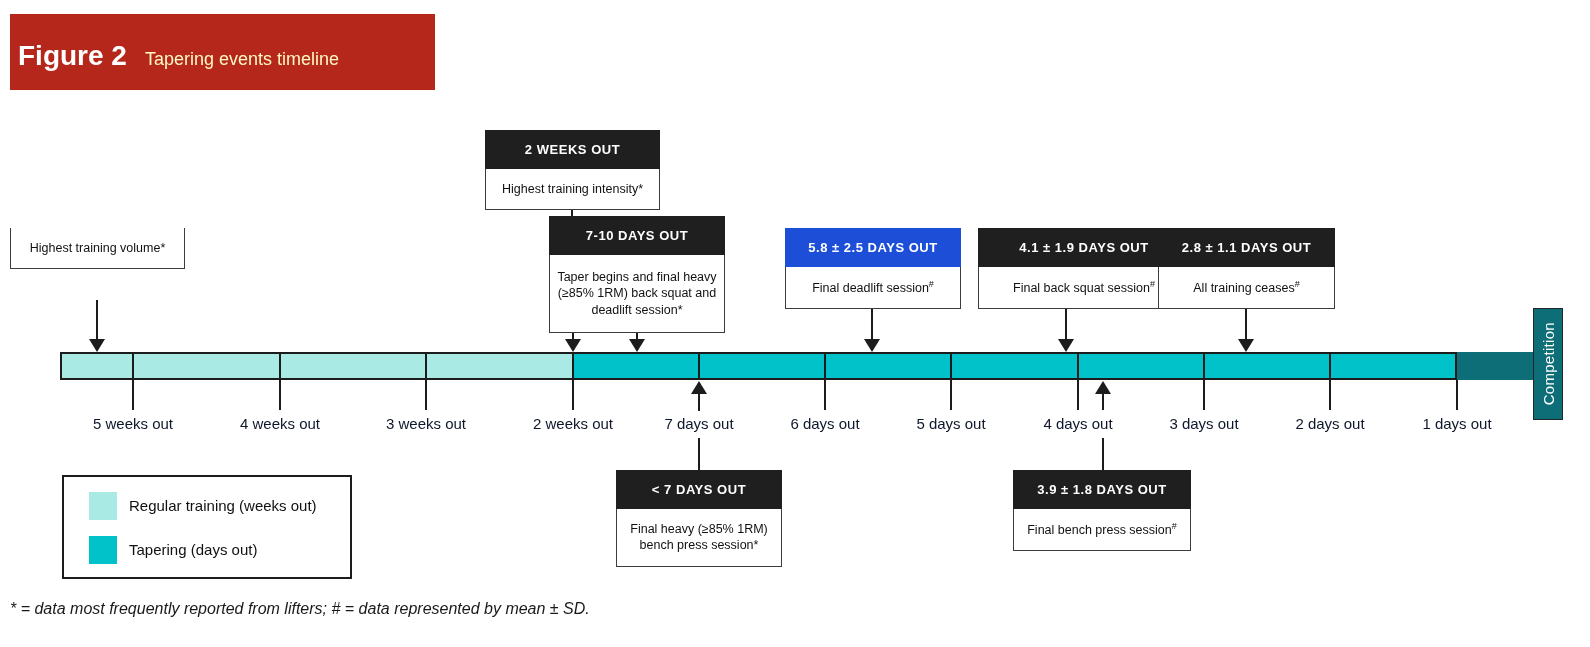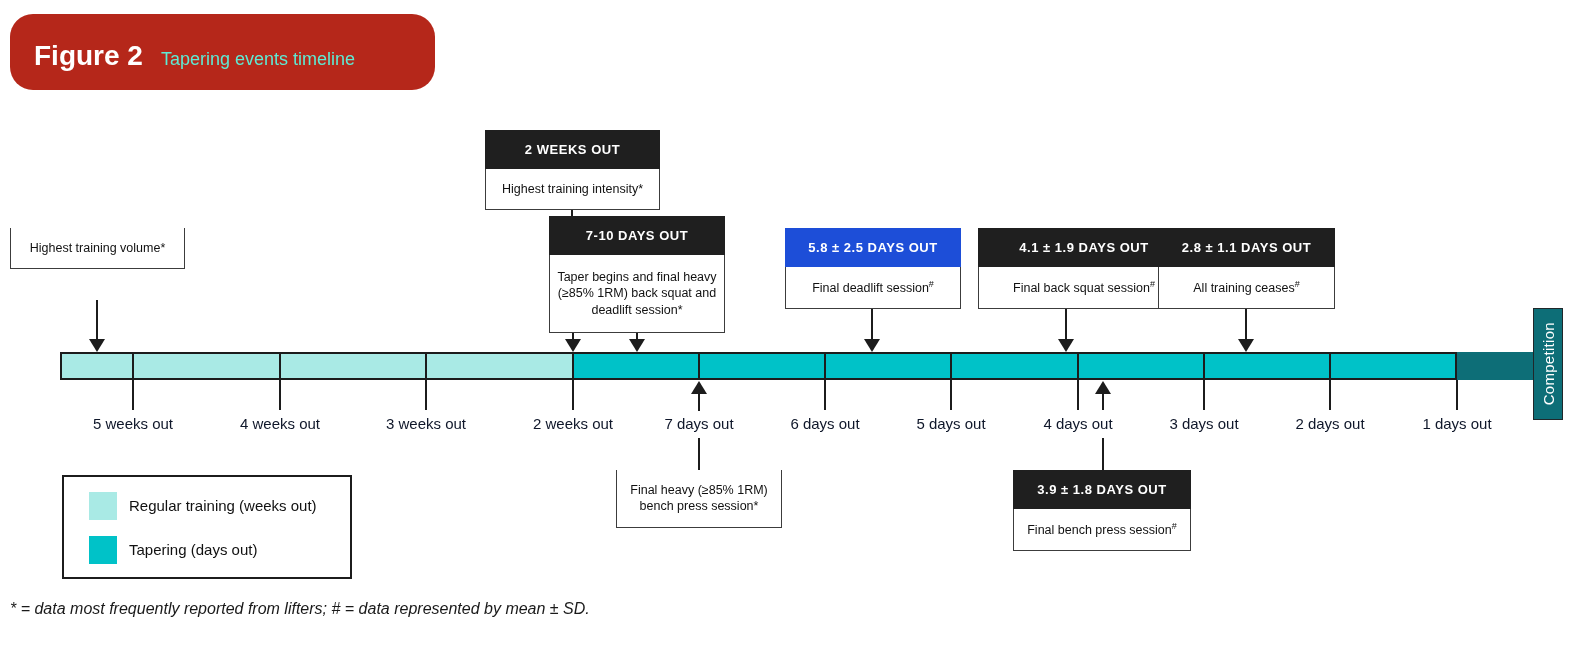--- a/index.html
+++ b/index.html
@@ -1,23 +1,23 @@
 <!DOCTYPE html>
 <html><head>
 <meta charset="utf-8">
 <style>
   html,body{margin:0;padding:0;background:#fff;}
   .canvas{position:relative;width:1590px;height:647px;background:#fff;
           font-family:"Liberation Sans",sans-serif;color:#151515;overflow:hidden;}
 
   
   .banner{position:absolute;left:10px;top:14px;width:425px;height:76px;
-          display:flex;align-items:baseline;padding-left:24px;box-sizing:border-box;border-radius:23px;}
+          display:flex;align-items:baseline;padding-left:8px;box-sizing:border-box;}
   .banner .fig{font-size:28px;font-weight:bold;color:#fff;align-self:center;padding-top:8px;}
-  .banner .sub{font-size:18px;color:#5eead4;margin-left:18px;align-self:center;padding-top:14px;}
+  .banner .sub{font-size:18px;color:#fef9c3;margin-left:18px;align-self:center;padding-top:14px;}
 
   
   .bar{position:absolute;left:60px;top:352px;width:1397px;height:28px;
        border:2px solid #1c1c1c;box-sizing:border-box;z-index:1;}
   .bar .region{position:absolute;top:0;bottom:0;}
   .bar .sep{position:absolute;top:0;bottom:0;width:2px;background:#1c1c1c;}
   .darkseg{position:absolute;left:1457px;top:352px;width:76px;height:28px;z-index:1;}
   .competition{position:absolute;left:1533px;top:308px;width:30px;height:112px;
        border:1px solid #20272a;box-sizing:border-box;z-index:2;
        display:flex;align-items:center;justify-content:center;}
@@ -161,20 +161,21 @@
     <div class="hd" style="background: rgb(31, 31, 31);">4.1 ± 1.9 DAYS OUT</div>
     <div class="bd"><span>Final back squat session</span><span class="mk sup">#</span></div>
   </div>
 
   <div class="event" style="left:1158px;top:228px;width:177px;">
     <div class="hd" style="background: rgb(31, 31, 31);">2.8 ± 1.1 DAYS OUT</div>
     <div class="bd"><span>All training ceases</span><span class="mk sup">#</span></div>
   </div>
 
   <div class="event" style="left:616px;top:470px;width:166px;">
+    <div class="hd" style="background: rgb(31, 31, 31);">&lt; 7 DAYS OUT</div>
     <div class="bd"><span>Final heavy (≥85% 1RM) bench press session</span><span class="mk">*</span></div>
   </div>
 
   <div class="event" style="left:1013px;top:470px;width:178px;">
     <div class="hd" style="background: rgb(31, 31, 31);">3.9 ± 1.8 DAYS OUT</div>
     <div class="bd"><span>Final bench press session</span><span class="mk sup">#</span></div>
   </div>
 
   <div class="legend">
     <div class="swatch" style="top: 15px; background: rgb(169, 234, 229);"></div>

